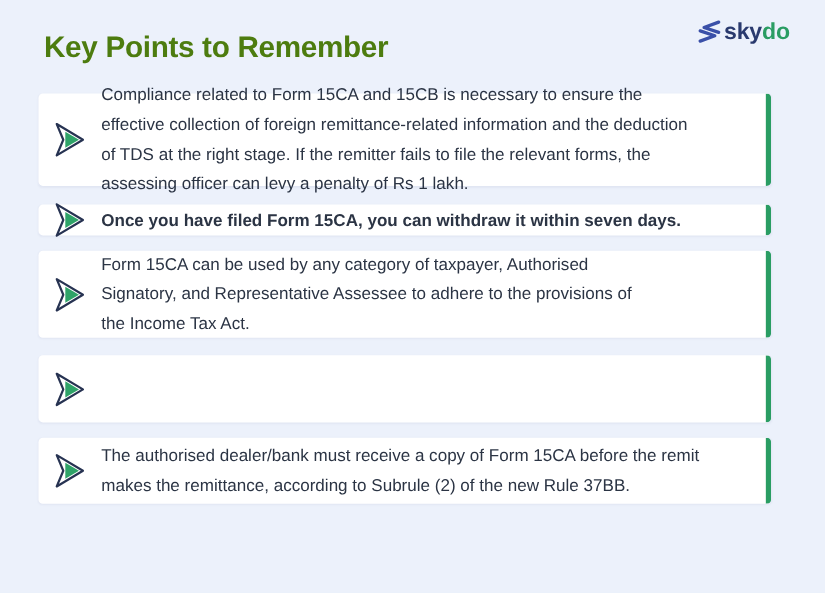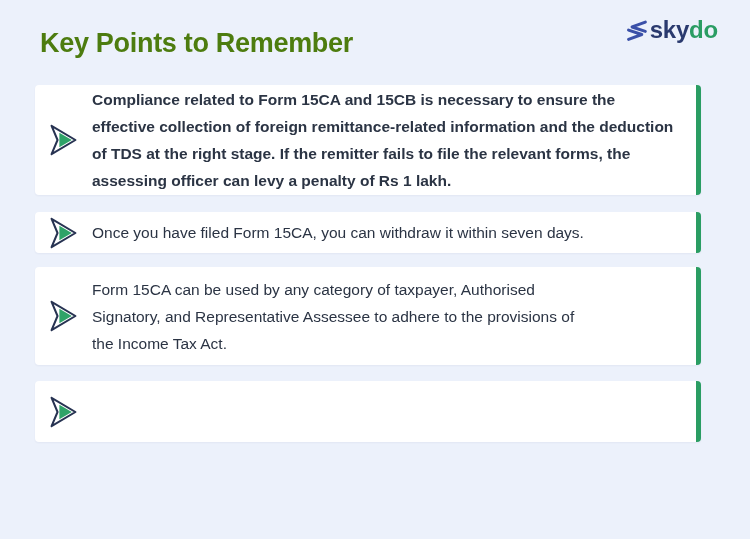--- a/index.html
+++ b/index.html
@@ -21,44 +21,44 @@
   }
   .logo {
     position: absolute;
     right: 32px; top: 16px;
     display: flex;
     align-items: center;
     gap: 2px;
   }
   .logo-mark { width: 23px; height: 25px; display: block; }
   .logo-text {
-    font-size: 24px;
+    font-size: 21px;
     font-weight: bold;
     letter-spacing: -0.2px;
   }
   .logo-text .sky { color: #2A3A6E; }
   .logo-text .do  { color: #2A9D63; }
 
   .points-list {
     position: absolute;
     left: 35px; top: 85px;
     width: 666px;
   }
   .point-card {
     background: #FFFFFF;
     border-right: 5px solid #2A9D63;
     border-radius: 4px;
     box-shadow: 0 1px 2px rgba(30,40,90,0.05);
     display: flex;
     align-items: center;
     width: 666px;
   }
-  .point-card:nth-child(1) { height: 110px; margin-bottom: 17px; font-weight: bold; }
-  .point-card:nth-child(2) { height: 41px;  margin-bottom: 14px; }
-  .point-card:nth-child(3) { height: 98px;  margin-bottom: 16px; }
+  .point-card:nth-child(1) { height: 84px; margin-bottom: 17px; }
+  .point-card:nth-child(2) { height: 28px;  margin-bottom: 14px; font-weight: bold; }
+  .point-card:nth-child(3) { height: 79px;  margin-bottom: 16px; }
   .point-card:nth-child(4) { height: 61px;  margin-bottom: 14px; }
   .point-card:nth-child(5) { height: 60px;  margin-bottom: 0; }
   .point-icon {
     flex: 0 0 57px;
     display: flex;
     align-items: center;
     justify-content: center;
   }
   .point-icon svg { width: 33px; height: 36px; display: block; }
   .point-text {
@@ -121,13 +121,23 @@
 
   <div class="point-card">
     <span class="point-icon">
       <svg viewBox="0 0 36 38" fill="none">
         <path d="M5 3.5 L31 19 L5 34.5 L11.5 19 Z" stroke="#273352" stroke-width="2.2" stroke-linejoin="round" stroke-linecap="round"></path>
         <path d="M13.5 11 L27 19 L13.5 27 Z" fill="#2FA368"></path>
       </svg>
     </span>
   </div>
 
+  <div class="point-card">
+    <span class="point-icon">
+      <svg viewBox="0 0 36 38" fill="none">
+        <path d="M5 3.5 L31 19 L5 34.5 L11.5 19 Z" stroke="#273352" stroke-width="2.2" stroke-linejoin="round" stroke-linecap="round"></path>
+        <path d="M13.5 11 L27 19 L13.5 27 Z" fill="#2FA368"></path>
+      </svg>
+    </span>
+    <p class="point-text">The authorised dealer/bank must receive a copy of Form 15CA before the remit
+makes the remittance, according to Subrule (2) of the new Rule 37BB.</p>
+  </div>
 </div>
 
 </body></html>

